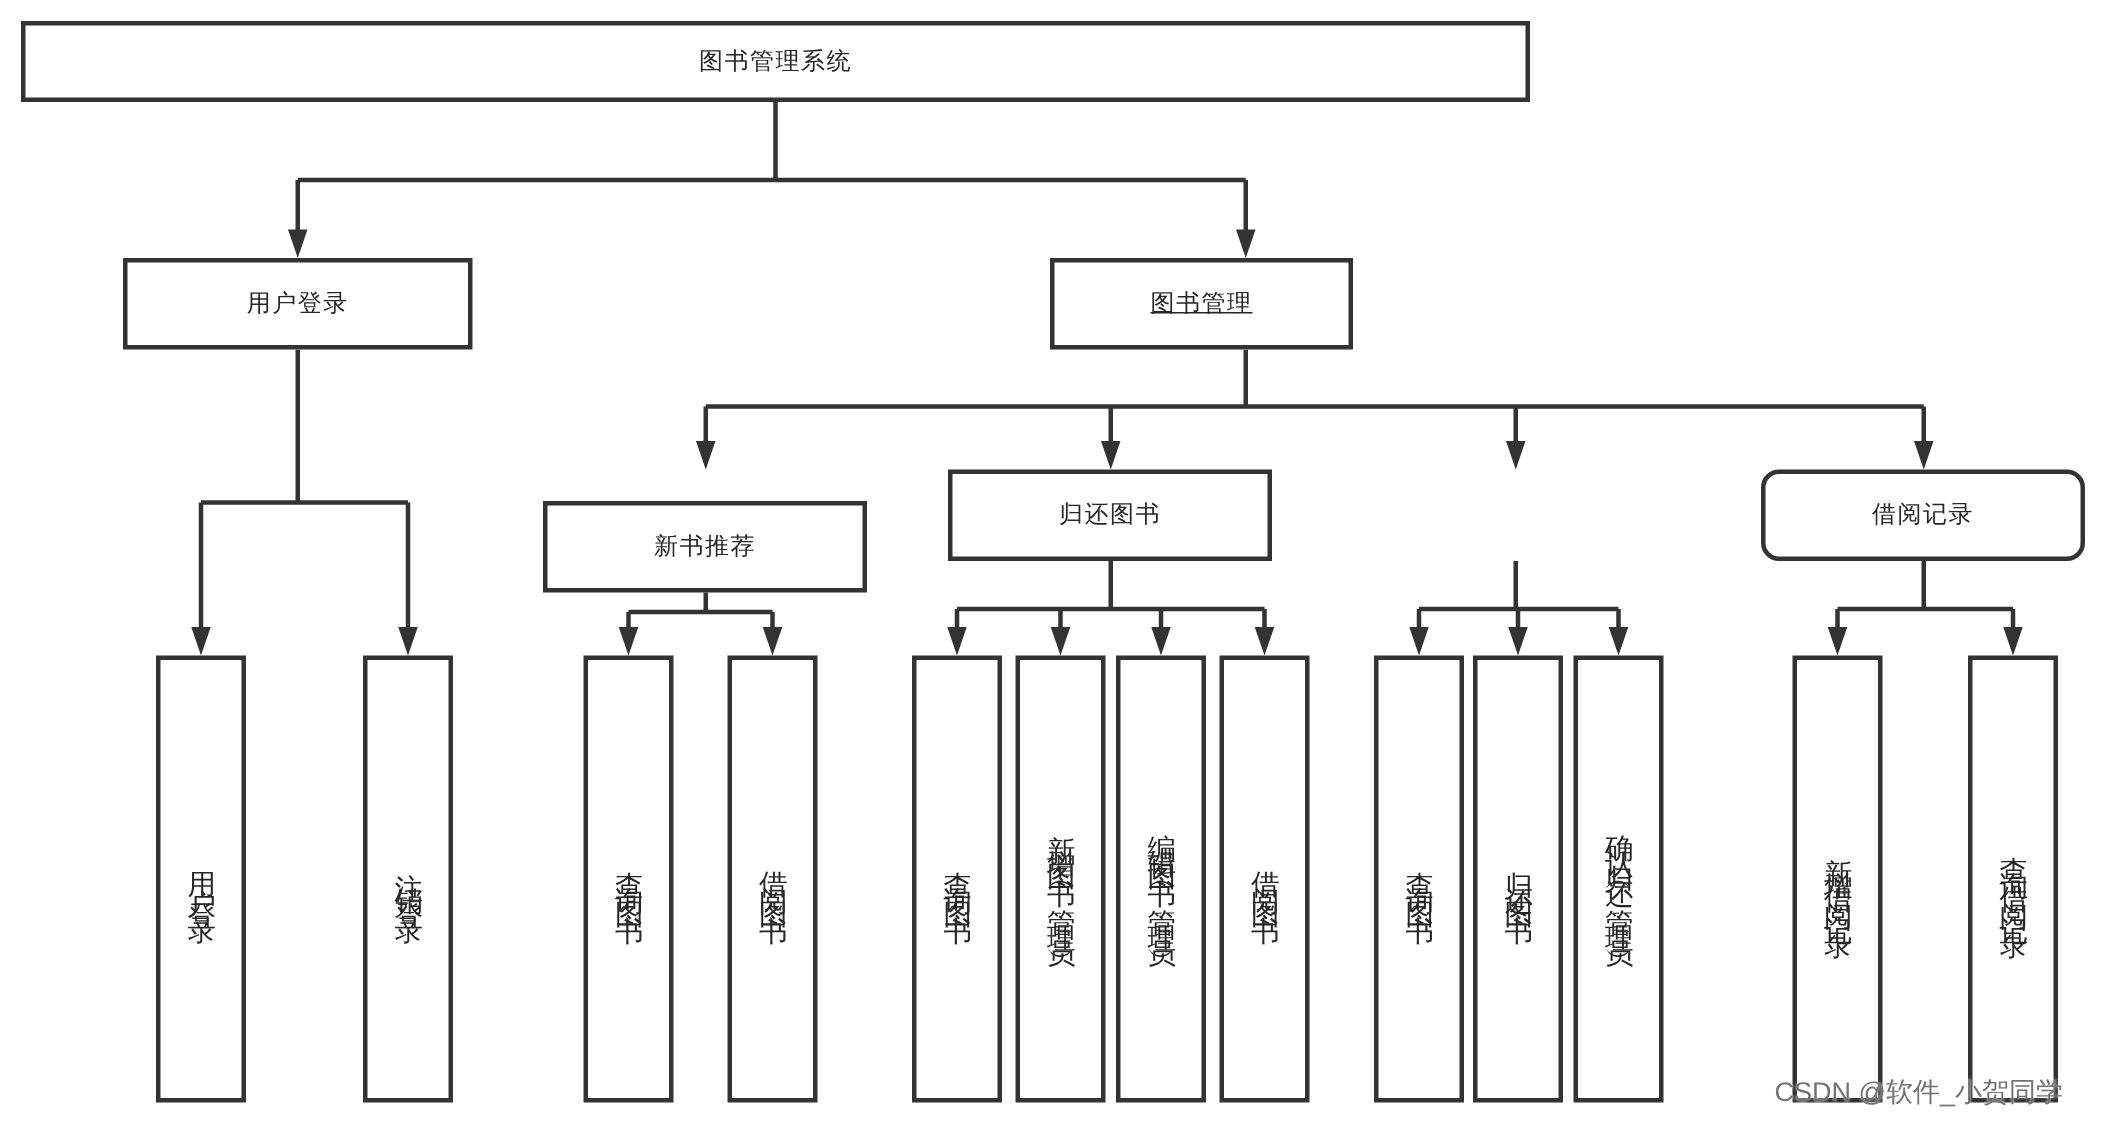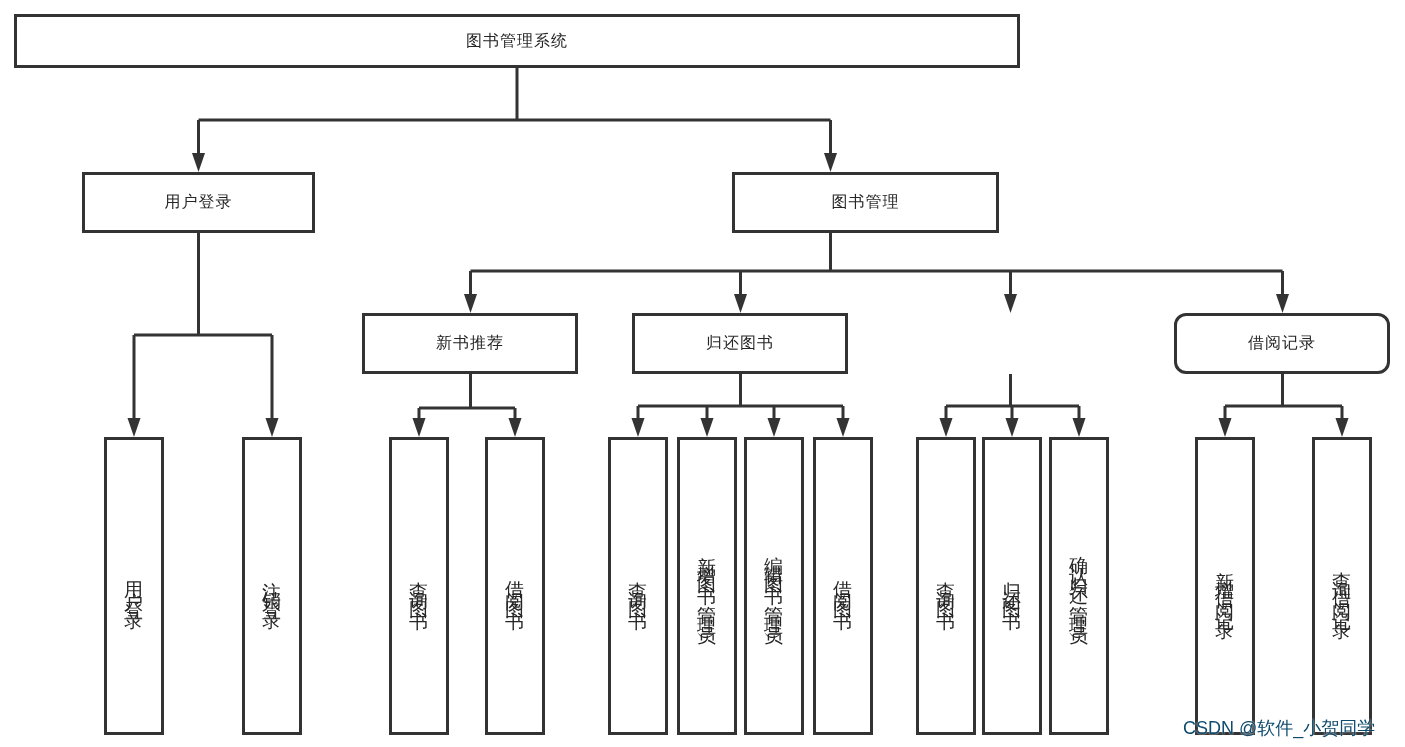--- a/index.html
+++ b/index.html
@@ -26,24 +26,24 @@
     justify-content: center;
     color: #262626;
     font-size: 16px;
     letter-spacing: 1px;
     text-align: center;
   }
   
   .box.root   { left: 14px;  top: 14px;  width: 1006px; height: 54px; }
   
   .box.l2a    { left: 82px;  top: 172px; width: 233px;  height: 61px; }
-  .box.l2b    { left: 732px; top: 172px; width: 267px;  height: 61px; }
+  .box.l2b    { left: 700px; top: 172px; width: 202px;  height: 61px; text-decoration: underline; }
   
   .box.l3     { top: 313px;  height: 61px; width: 216px; }
-  .box.l3a    { left: 362px; }
+  .box.l3a    { left: 362px; margin-top: 21px; }
   .box.l3b    { left: 632px; }
   .box.l3c    { left: 902px; }
   .box.l3d    { left: 1174px; border-radius: 12px; }
   
   .box.leaf {
     top: 437px;
     width: 60px;
     height: 298px;
     writing-mode: vertical-rl;
     text-orientation: mixed;
@@ -62,21 +62,21 @@
   .leaf.g4a { left: 916px; }
   .leaf.g4b { left: 982px; }
   .leaf.g4c { left: 1049px; }
   .leaf.g5a { left: 1195px; }
   .leaf.g5b { left: 1312px; }
   #watermark {
     position: absolute;
     left: 1183px;
     top: 716px;
     font-size: 18px;
-    color: #0c4a6e;
+    color: #737373;
     white-space: nowrap;
     text-shadow: 0 0 2px #ffffff;
   }
 </style>
 </head>
 <body>
 
 <div id="canvas">
 
   <svg id="connectors" viewBox="0 0 1405 747" xmlns="http://www.w3.org/2000/svg">

